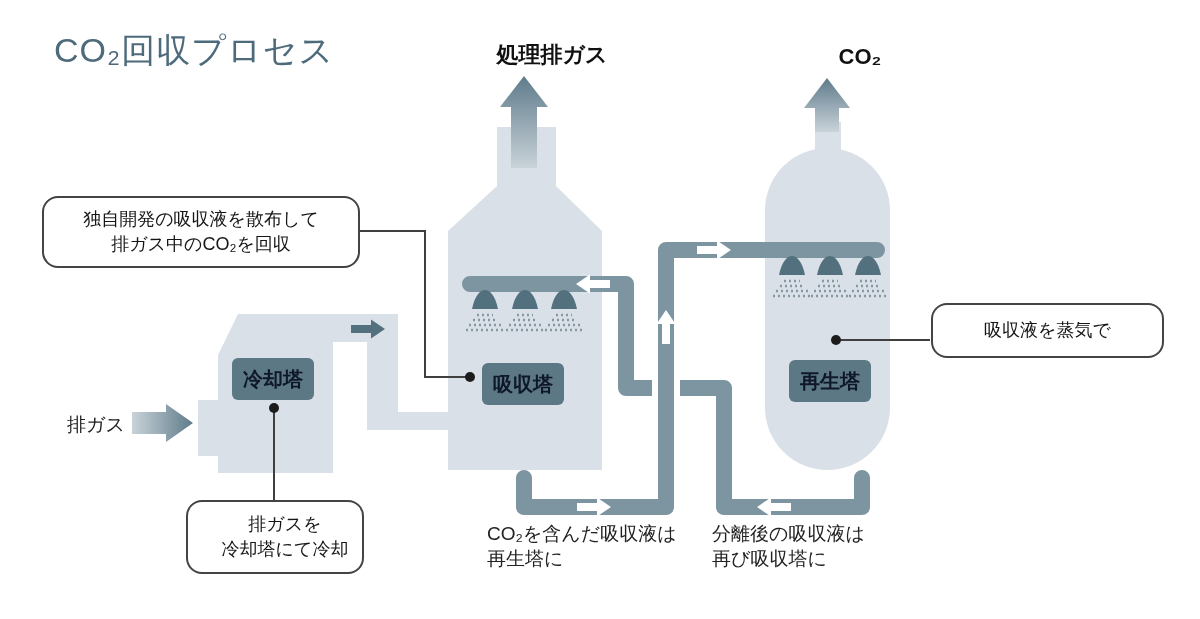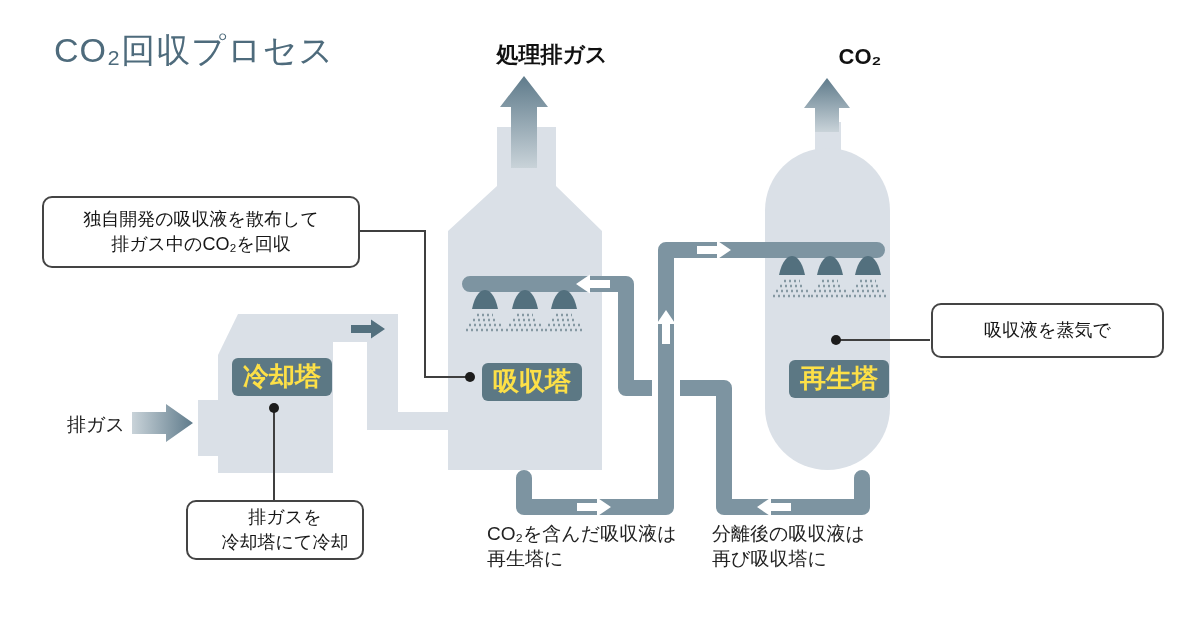--- a/index.html
+++ b/index.html
@@ -19,25 +19,25 @@
   .spray{stroke:var(--spray,#8699a3);stroke-width:2.4;stroke-dasharray:2 3;fill:none;}
   .cline{stroke:var(--line,#3f3f3f);stroke-width:2;fill:none;}
   .cdot{fill:#1c1c1c;}
   .stopD{stop-color:var(--arrow_dark,#5f7b8b);}
   .stopL{stop-color:var(--arrow_light,#c9d3d9);}
   
   .title{left:54px;top:28px;font-size:34px;font-weight:400;letter-spacing:1px;color:var(--title,#4e6b7c);}
   .toplabel{font-size:22px;font-weight:700;color:#111;transform:translateX(-50%);white-space:nowrap;}
   .inlabel{left:67px;top:412px;font-size:19px;color:#222;}
   .badge{
-    background:var(--badge,#5c7884);color:#fde047;font-weight:700;font-size:26px;
-    border-radius:6px;padding:2px 11px;line-height:1.3;white-space:nowrap;
+    background:var(--badge,#5c7884);color:#0f172a;font-weight:700;font-size:20px;
+    border-radius:6px;padding:8px 11px;line-height:1.3;white-space:nowrap;
   }
   .callout{
-    background:#fff;border:2px solid #444;border-radius:10px;
+    background:#fff;border:2px solid #444;border-radius:16px;
     display:flex;flex-direction:column;align-items:center;justify-content:center;
     font-size:18px;line-height:1.4;text-align:left;color:#161616;box-sizing:border-box;
   }
   .flowlabel{font-size:19px;line-height:1.3;color:#222;}
 </style>
 </head>
 <body>
 
 <svg id="diagram-svg" width="1200" height="619" viewBox="0 0 1200 619">
   <defs>
@@ -116,21 +116,21 @@
 <div class="abs inlabel">排ガス</div>
 
 <div class="abs badge" style="left:232px;top:358px;">冷却塔</div>
 <div class="abs badge" style="left:482px;top:363px;border-radius:6px;">吸収塔</div>
 <div class="abs badge" style="left:789px;top:360px;">再生塔</div>
 
 <div class="abs callout" style="left:42px;top:196px;width:318px;height:72px;">
   <span>独自開発の吸収液を散布して</span>
   <span>排ガス中のCO₂を回収</span>
 </div>
-<div class="abs callout" style="left:186px;top:500px;width:178px;height:60px;padding-left:20px;">
+<div class="abs callout" style="left:186px;top:500px;width:178px;height:74px;padding-left:20px;">
   <span>排ガスを</span>
   <span>冷却塔にて冷却</span>
 </div>
 <div class="abs callout" style="left:931px;top:303px;width:233px;height:55px;">
   <span>吸収液を蒸気で</span>
 </div>
 
 <div class="abs flowlabel" style="left:487px;top:522px;">
   <div>CO₂を含んだ吸収液は</div>
   <div>再生塔に</div>

